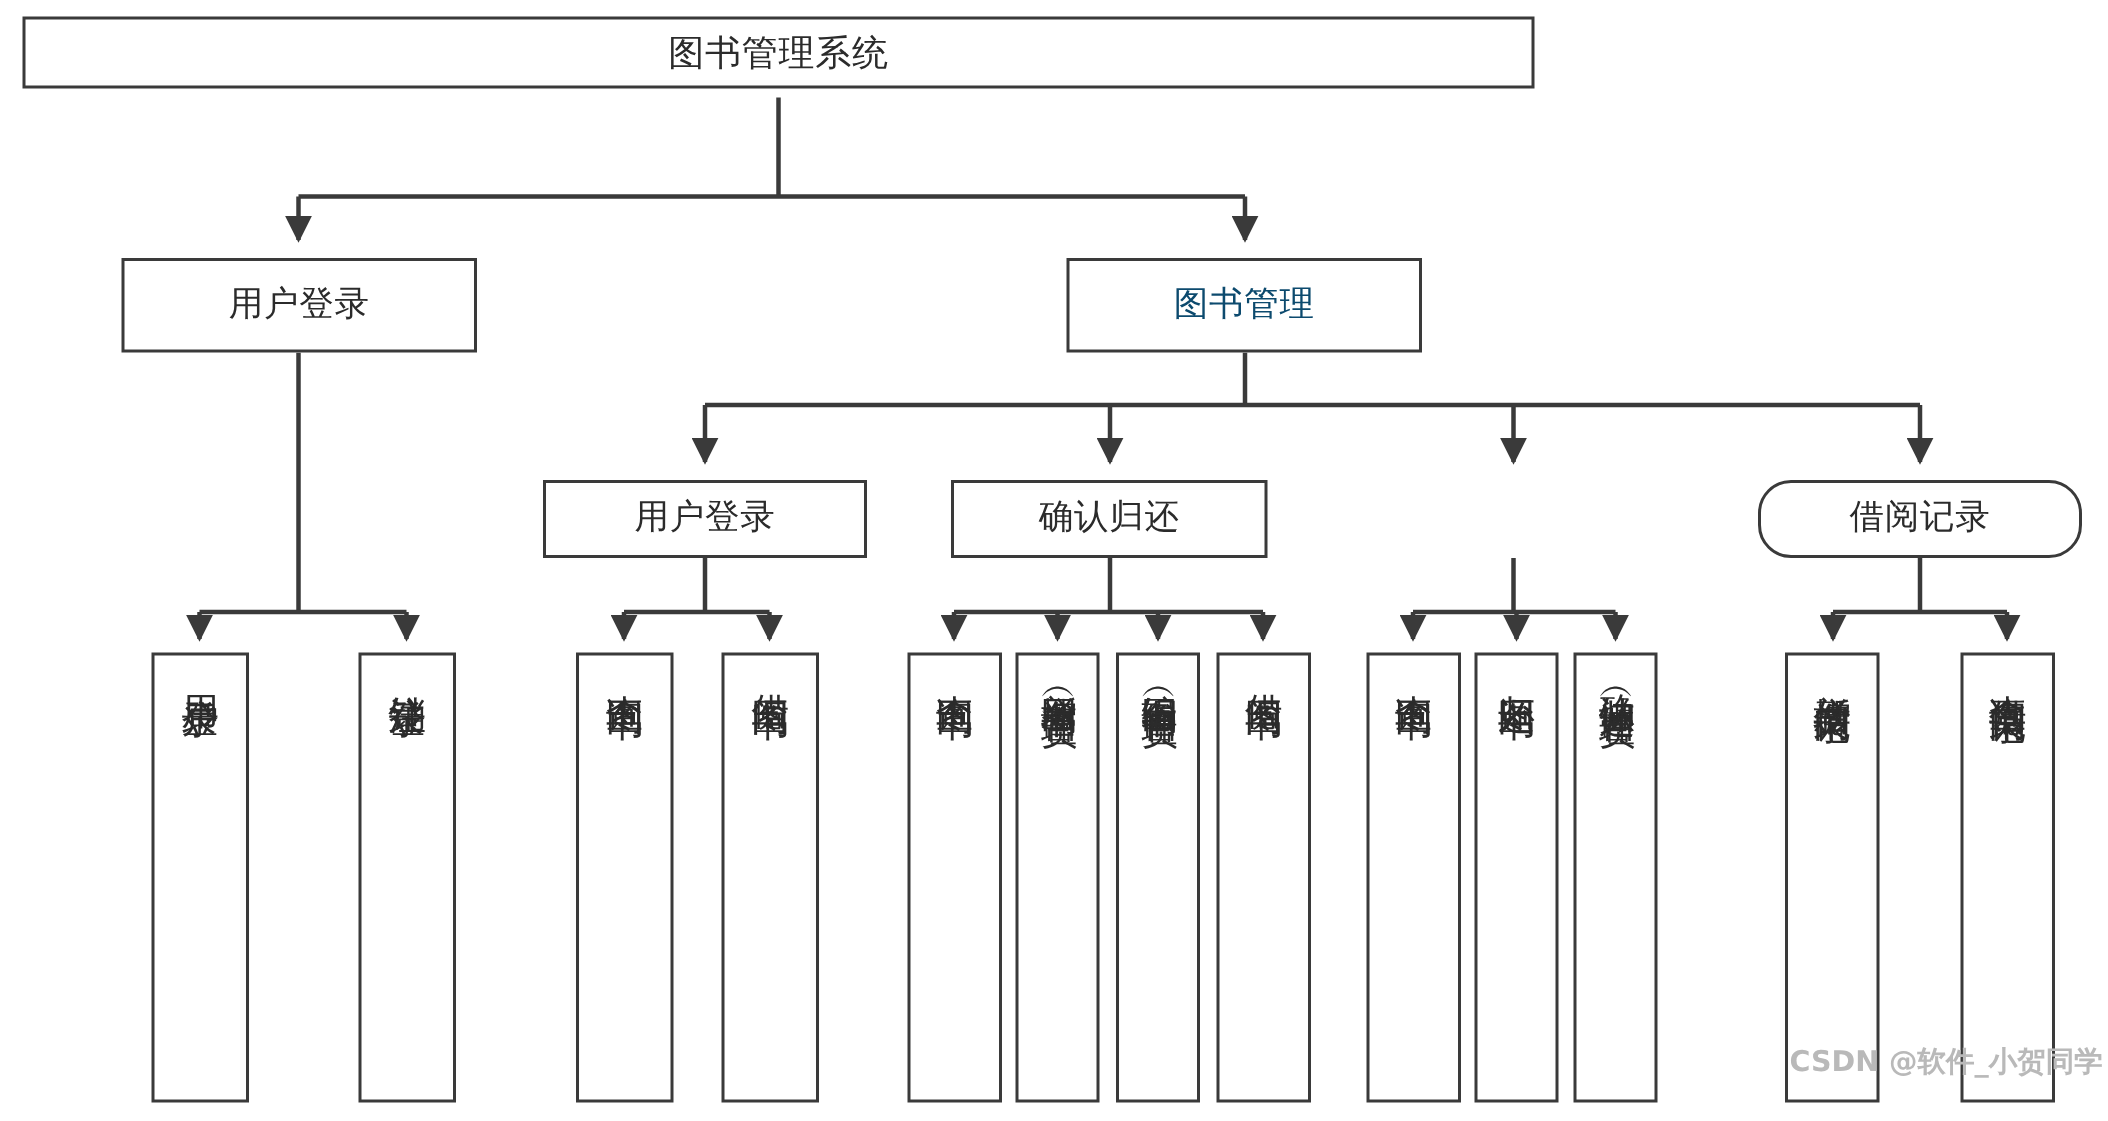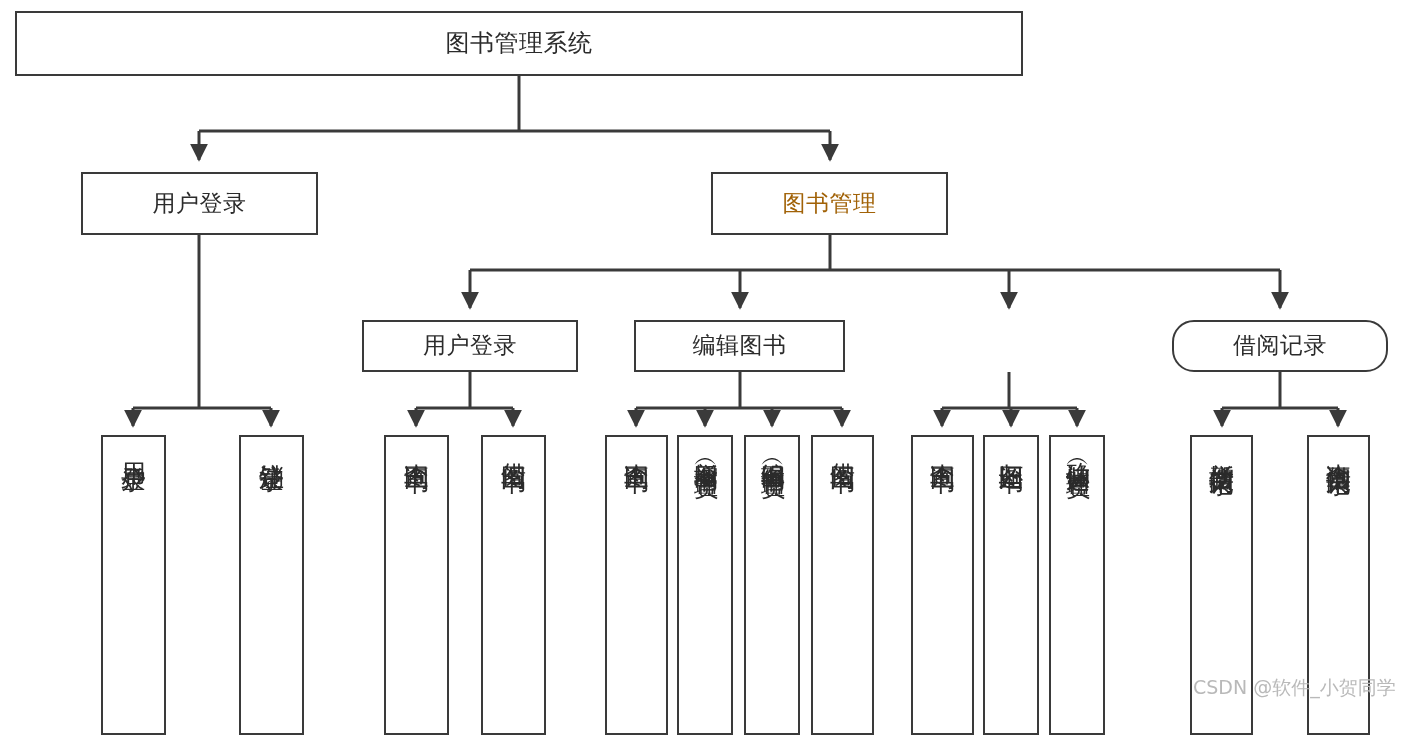--- a/index.html
+++ b/index.html
@@ -121,36 +121,36 @@
       <path d="M 1011 408 L 1011 426" marker-end="url(#arrow)"></path>
       <path d="M 1077 408 L 1077 426" marker-end="url(#arrow)"></path>
 
       <path d="M 1280 372 L 1280 408"></path>
       <path d="M 1222 408 L 1338 408"></path>
       <path d="M 1222 408 L 1222 426" marker-end="url(#arrow)"></path>
       <path d="M 1338 408 L 1338 426" marker-end="url(#arrow)"></path>
     </g>
   </svg>
 
-  <div class="node root horiz" style="left: 15px; top: 11px; width: 1008px; height: 65px; border-color: rgb(58, 58, 58); color: rgb(43, 43, 43);">
+  <div class="node root horiz" style="left: 15px; top: 11px; width: 1008px; height: 48px; border-color: rgb(58, 58, 58); color: rgb(43, 43, 43);">
     <span class="label">图书管理系统</span>
   </div>
 
   <div class="node horiz" style="left: 81px; top: 172px; width: 237px; height: 63px; border-color: rgb(58, 58, 58); color: rgb(43, 43, 43);">
     <span class="label">用户登录</span>
   </div>
-  <div class="node horiz" style="left: 711px; top: 172px; width: 237px; height: 63px; border-color: rgb(58, 58, 58); color: #a16207;">
+  <div class="node horiz" style="left: 711px; top: 172px; width: 237px; height: 63px; border-color: rgb(58, 58, 58); color: #0c4a6e;">
     <span class="label">图书管理</span>
   </div>
 
   <div class="node horiz" style="left: 362px; top: 320px; width: 216px; height: 52px; border-color: rgb(58, 58, 58); color: rgb(43, 43, 43);">
     <span class="label">用户登录</span>
   </div>
   <div class="node horiz" style="left: 634px; top: 320px; width: 211px; height: 52px; border-color: rgb(58, 58, 58); color: rgb(43, 43, 43);">
-    <span class="label">编辑图书</span>
+    <span class="label">确认归还</span>
   </div>
   <div class="node horiz" style="left: 1172px; top: 320px; width: 216px; height: 52px; border-color: rgb(58, 58, 58); color: rgb(43, 43, 43); border-radius: 22px;">
     <span class="label">借阅记录</span>
   </div>
 
   <div class="node leaf" style="left: 101px; top: 435px; width: 65px; height: 300px; border-color: rgb(58, 58, 58); color: rgb(43, 43, 43);">
     <span class="label">用户登录</span>
   </div>
   <div class="node leaf" style="left: 239px; top: 435px; width: 65px; height: 300px; border-color: rgb(58, 58, 58); color: rgb(43, 43, 43);">
     <span class="label">注销登录</span>
@@ -182,15 +182,15 @@
   <div class="node leaf tall-text" style="left: 1049px; top: 435px; width: 56px; height: 300px; border-color: rgb(58, 58, 58); color: rgb(43, 43, 43);">
     <span class="label">确认归还（管理员）</span>
   </div>
   <div class="node leaf" style="left: 1190px; top: 435px; width: 63px; height: 300px; border-color: rgb(58, 58, 58); color: rgb(43, 43, 43);">
     <span class="label">新增借阅记录</span>
   </div>
   <div class="node leaf" style="left: 1307px; top: 435px; width: 63px; height: 300px; border-color: rgb(58, 58, 58); color: rgb(43, 43, 43);">
     <span class="label">查询借阅记录</span>
   </div>
 
-  <div class="watermark" style="left: 1193px; top: 675px;">CSDN @软件_小贺同学</div>
+  <div class="watermark" style="left: 1193px; top: 695px; font-weight: bold;">CSDN @软件_小贺同学</div>
 
 </div>
 
 </body></html>

